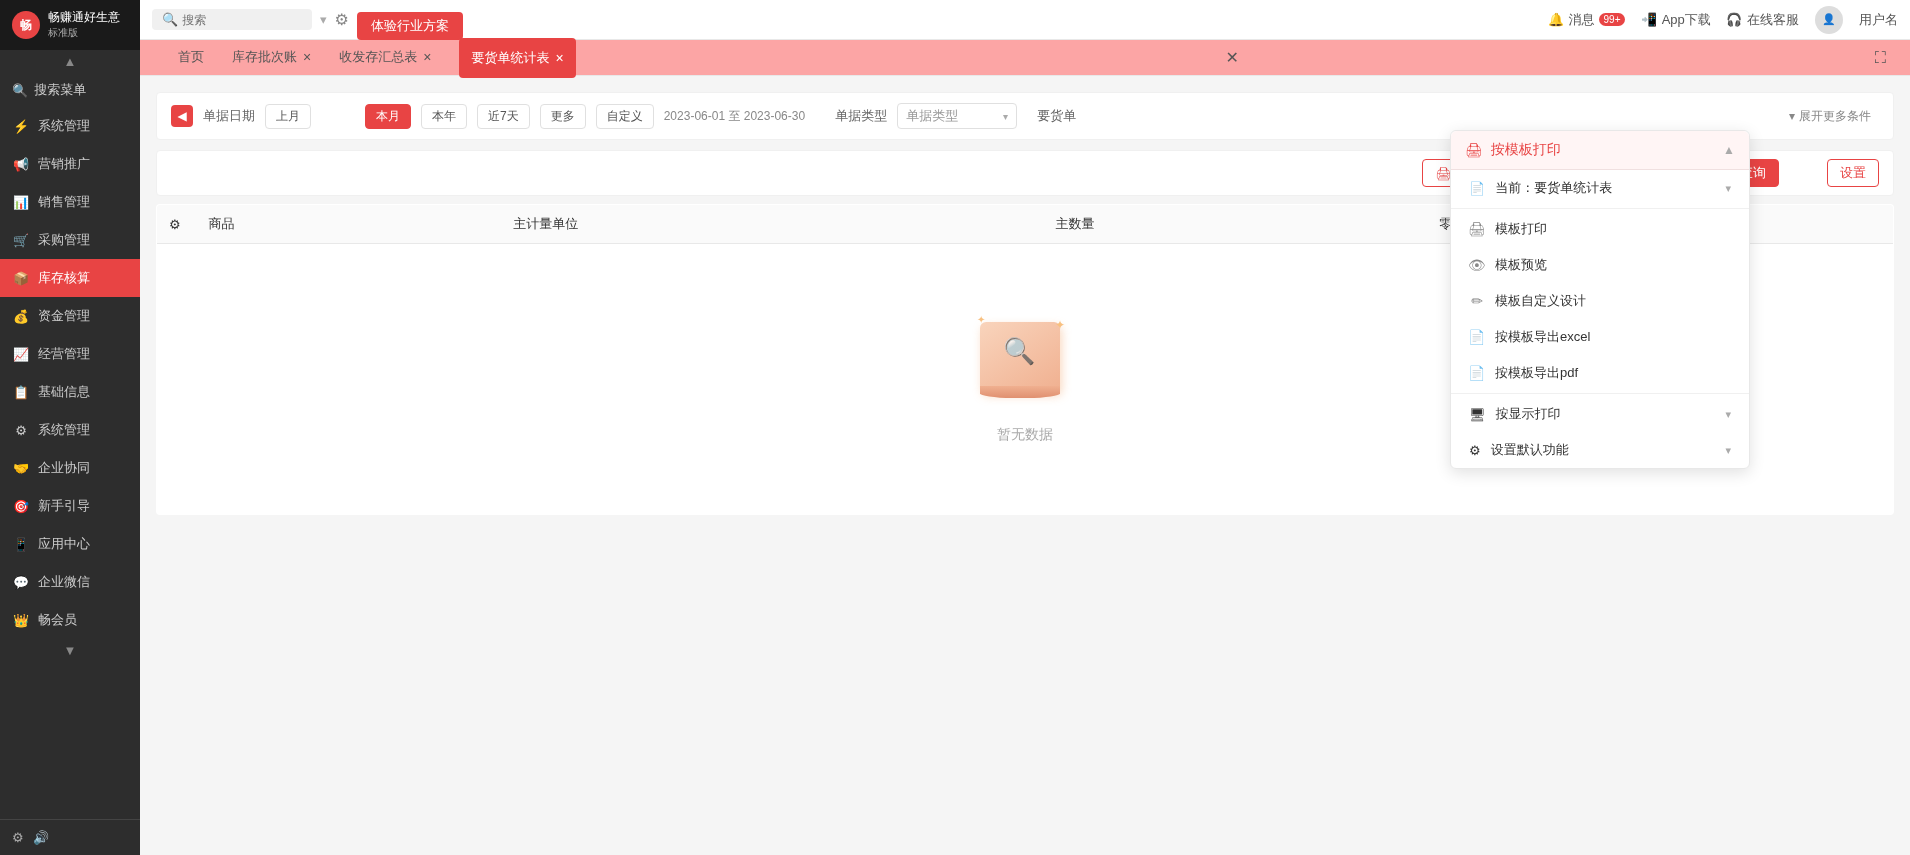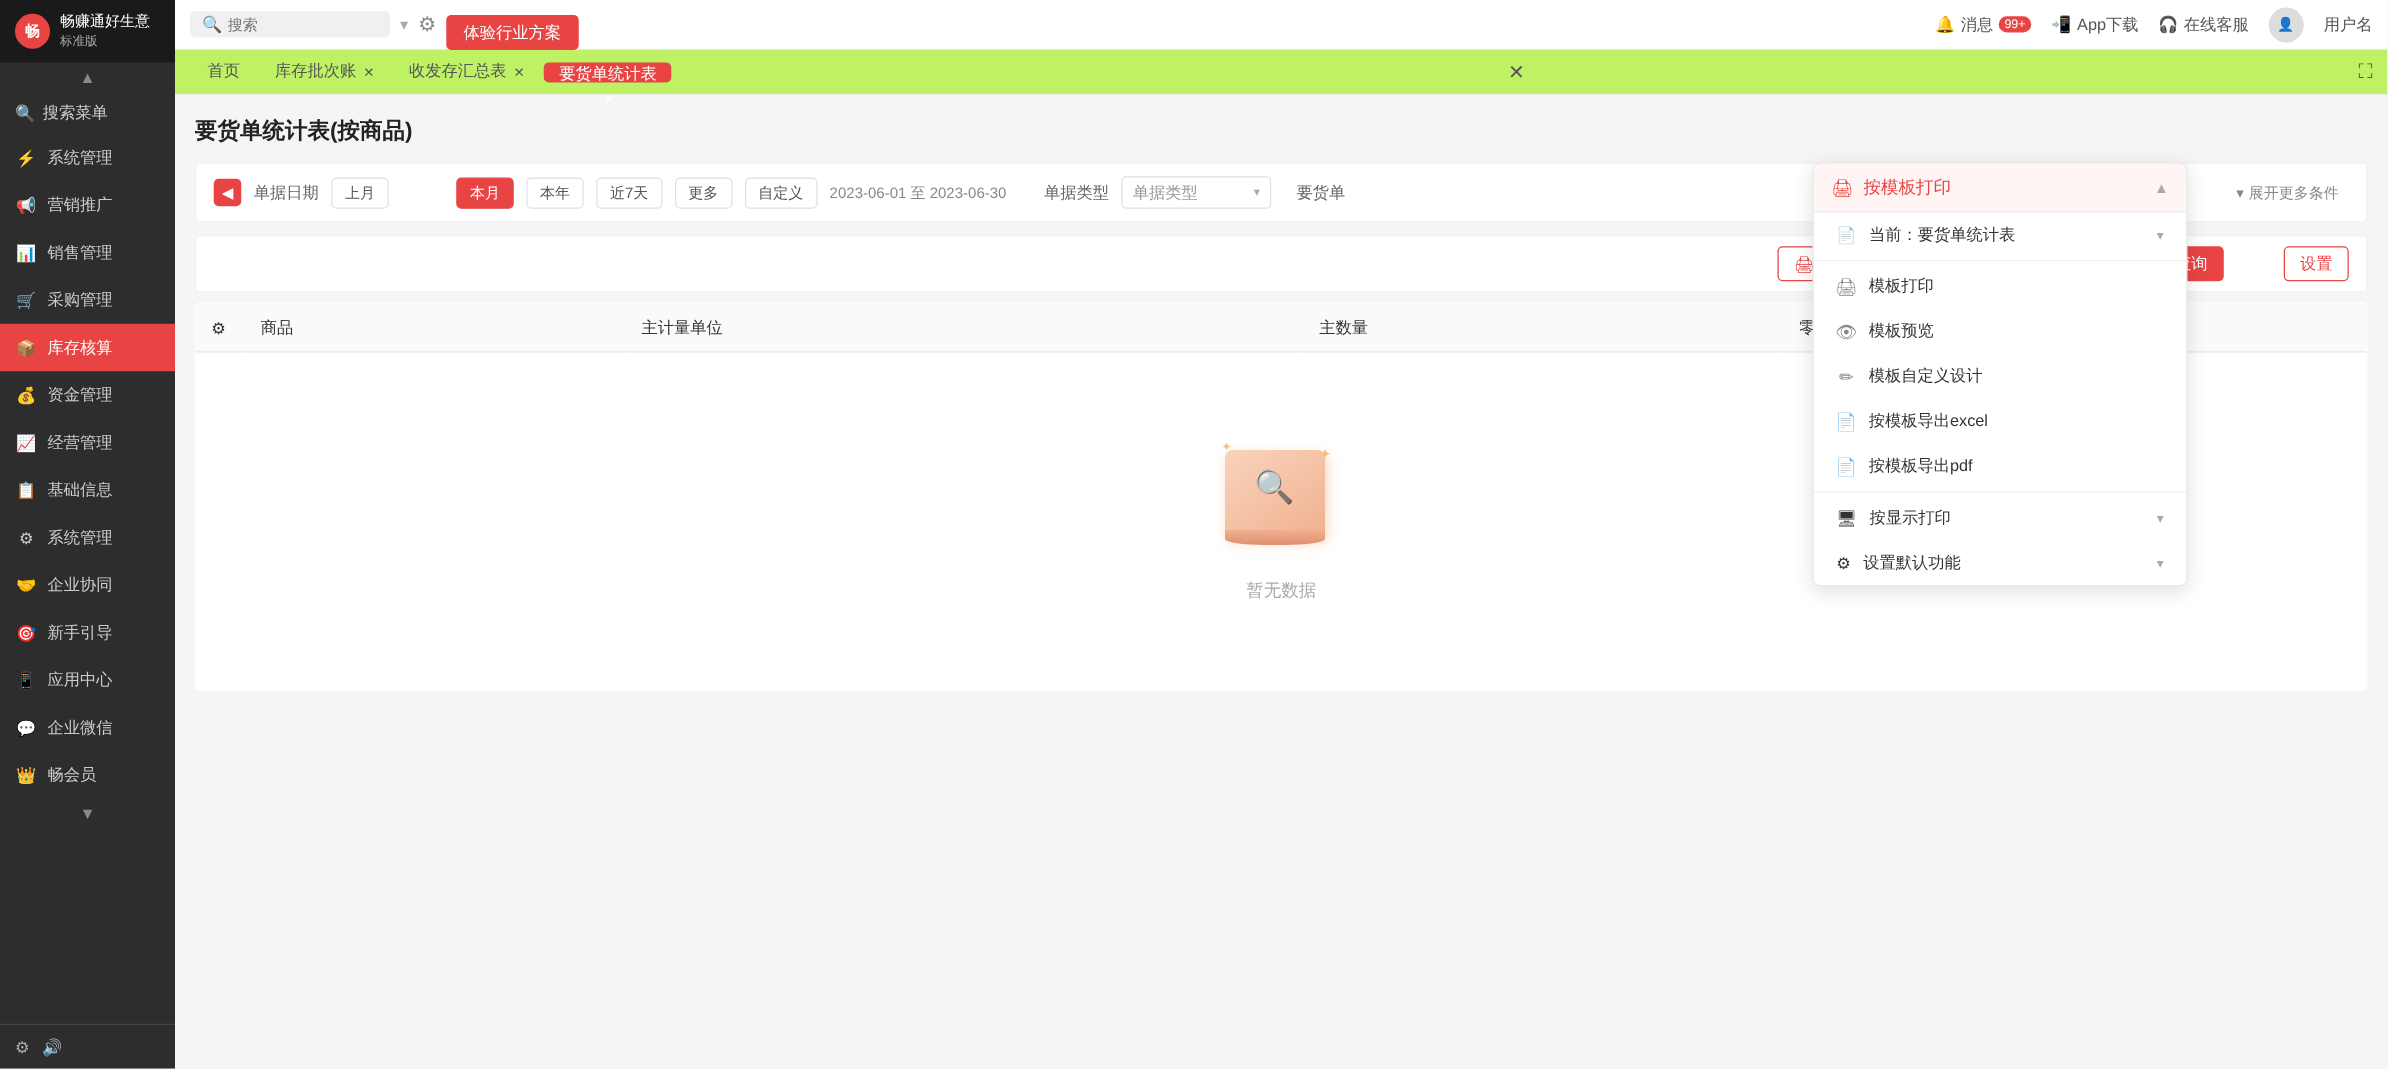--- a/index.html
+++ b/index.html
@@ -106,41 +106,41 @@
       padding: 1px 5px; min-width: 18px; text-align: center;
     }
     .avatar {
       width: 28px; height: 28px; border-radius: 50%;
       background: #ddd; display: flex; align-items: center; justify-content: center;
       font-size: 11px; color: #888;
     }
 
     
     .tabs-bar {
-      background: #bef264;
+      background: #fca5a5;
       display: flex;
       align-items: center;
-      padding: 0 12px;
+      padding: 0 24px;
       height: 36px;
       border-bottom: 1px solid #e8e8e8;
       gap: 0;
       flex-shrink: 0;
     }
     .tab {
       display: flex; align-items: center; gap: 4px;
       padding: 0 14px; height: 36px;
       font-size: 13px; color: #555; cursor: pointer;
       border-bottom: 2px solid transparent;
       white-space: nowrap;
     }
     .tab-active-pill {
       display: flex; align-items: center; gap: 4px;
-      padding: 0 12px; height: 16px; margin: 4px 2px;
+      padding: 0 12px; height: 40px; margin: 4px 14px;
       background: #e84444; color: white; border-radius: 4px;
-      font-size: 13px; cursor: pointer; white-space: nowrap; flex-direction: column;
+      font-size: 13px; cursor: pointer; white-space: nowrap;
     }
     .tab-close { font-size: 14px; cursor: pointer; color: inherit; margin-left: 2px; line-height: 1; }
     .tab-close-btn { background: none; border: none; cursor: pointer; font-size: 16px; color: #555; display: flex; align-items: center; margin-left: auto; }
 
     
     .page-content {
       flex: 1; overflow: auto; padding: 16px;
       position: relative;
     }
     .page-title {
@@ -397,21 +397,20 @@
     </div>
     <div class="tab-active-pill">
       <span>要货单统计表</span>
       <span class="tab-close">×</span>
     </div>
     <button class="tab-close-btn" style="margin-left:auto;">✕</button>
     <button class="tab-close-btn">⛶</button>
   </div>
 
   <div class="page-content">
-    <div class="page-title">要货单统计表(按商品)</div>
 
     <div class="filter-bar">
       <div class="filter-row">
         <div class="filter-collapse-btn">◀</div>
         <span class="filter-label">单据日期</span>
         <button class="date-btn">上月</button>
         <button class="date-btn active">本月</button>
         <button class="date-btn">本年</button>
         <button class="date-btn">近7天</button>
         <button class="date-btn">更多</button>

